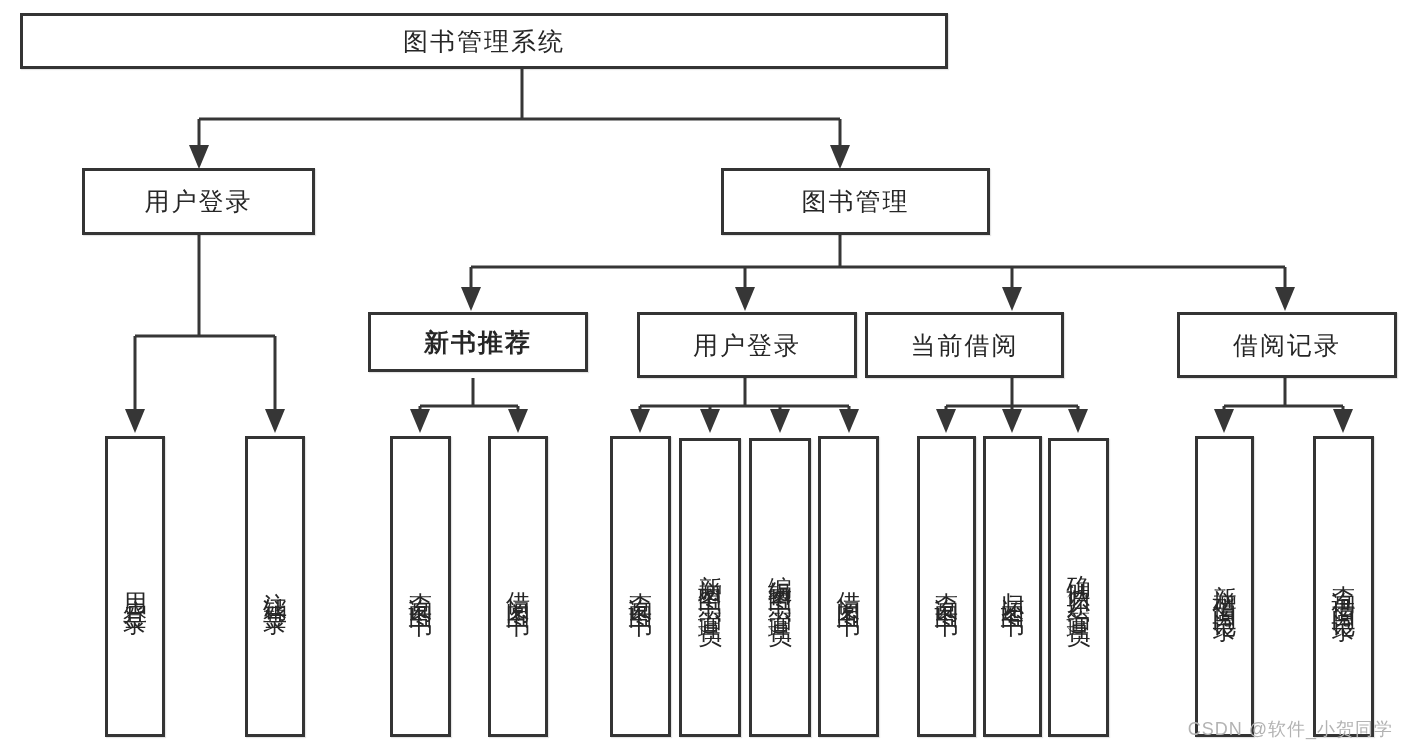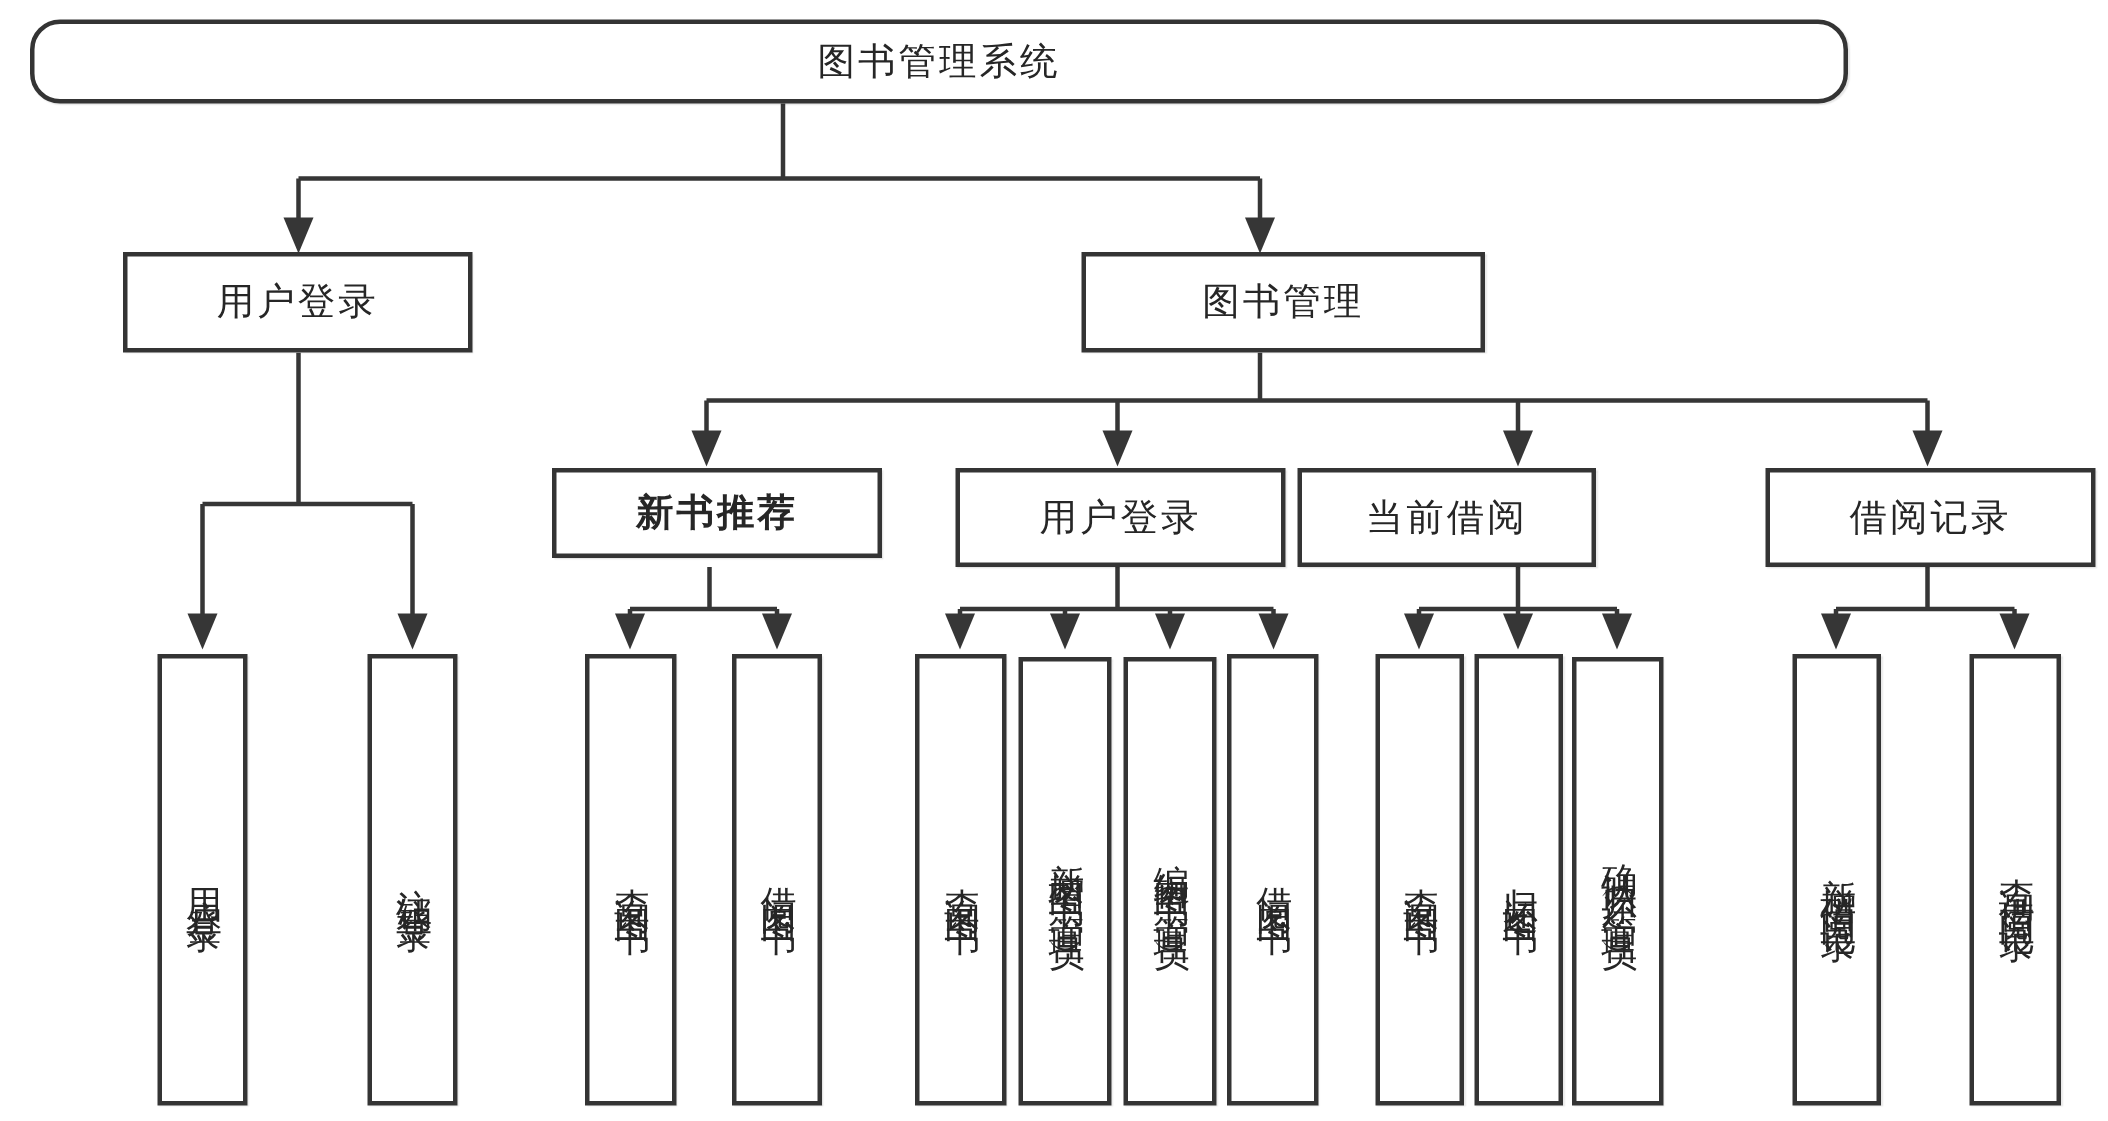--- a/index.html
+++ b/index.html
@@ -95,21 +95,21 @@
       <polygon points="770,409 790,409 780,433"></polygon>
       <polygon points="839,409 859,409 849,433"></polygon>
       <polygon points="936,409 956,409 946,433"></polygon>
       <polygon points="1002,409 1022,409 1012,433"></polygon>
       <polygon points="1068,409 1088,409 1078,433"></polygon>
       <polygon points="1214,409 1234,409 1224,433"></polygon>
       <polygon points="1333,409 1353,409 1343,433"></polygon>
     </g>
   </svg>
 
-  <div class="node" style="left:20px; top:13px; width:1212px; height:56px;border-radius:20px;">
+  <div class="node" style="left:20px; top:13px; width:928px; height:56px;">
     <span class="hlabel">图书管理系统</span>
   </div>
 
   <div class="node" style="left:82px; top:168px; width:233px; height:67px;">
     <span class="hlabel">用户登录</span>
   </div>
   <div class="node" style="left:721px; top:168px; width:269px; height:67px;">
     <span class="hlabel">图书管理</span>
   </div>
 
@@ -163,14 +163,15 @@
     <span class="vlabel">确认归还（管理员）</span>
   </div>
 
   <div class="node" style="left:1195px; top:436px; width:59px; height:301px;">
     <span class="vlabel">新增借阅记录</span>
   </div>
   <div class="node" style="left:1313px; top:436px; width:61px; height:301px;">
     <span class="vlabel">查询借阅记录</span>
   </div>
 
+  <div class="watermark">CSDN @软件_小贺同学</div>
 
 </div>
 
 </body></html>

